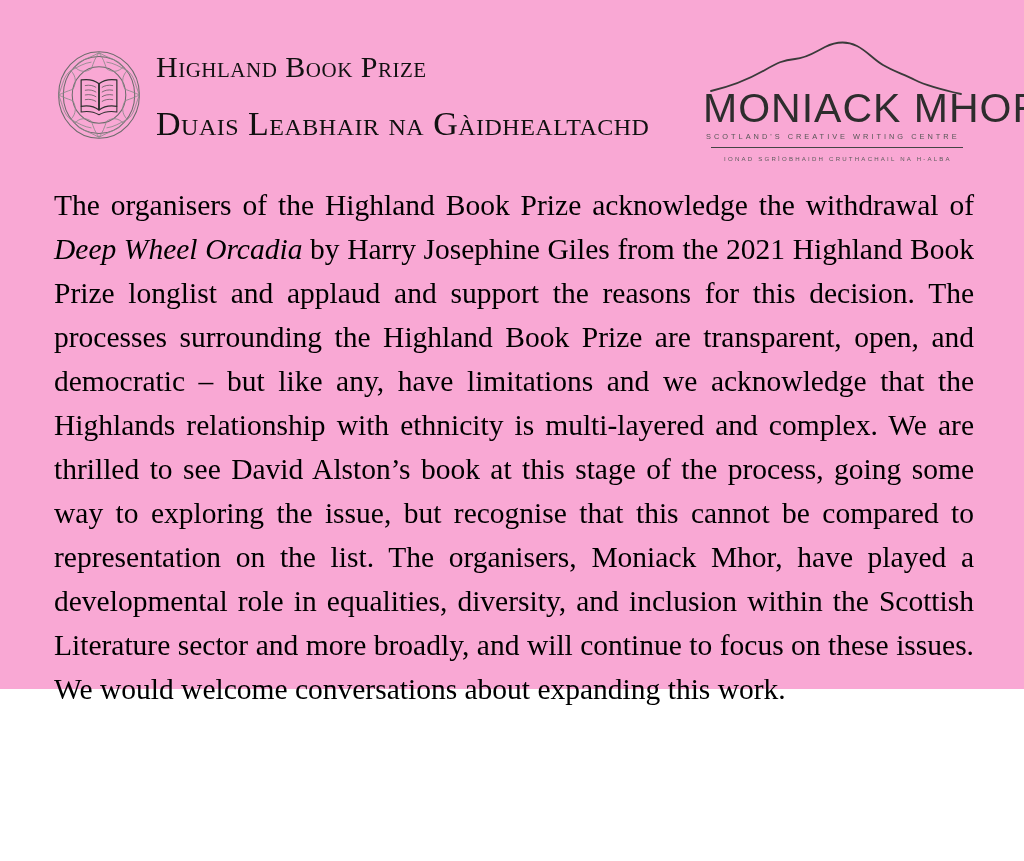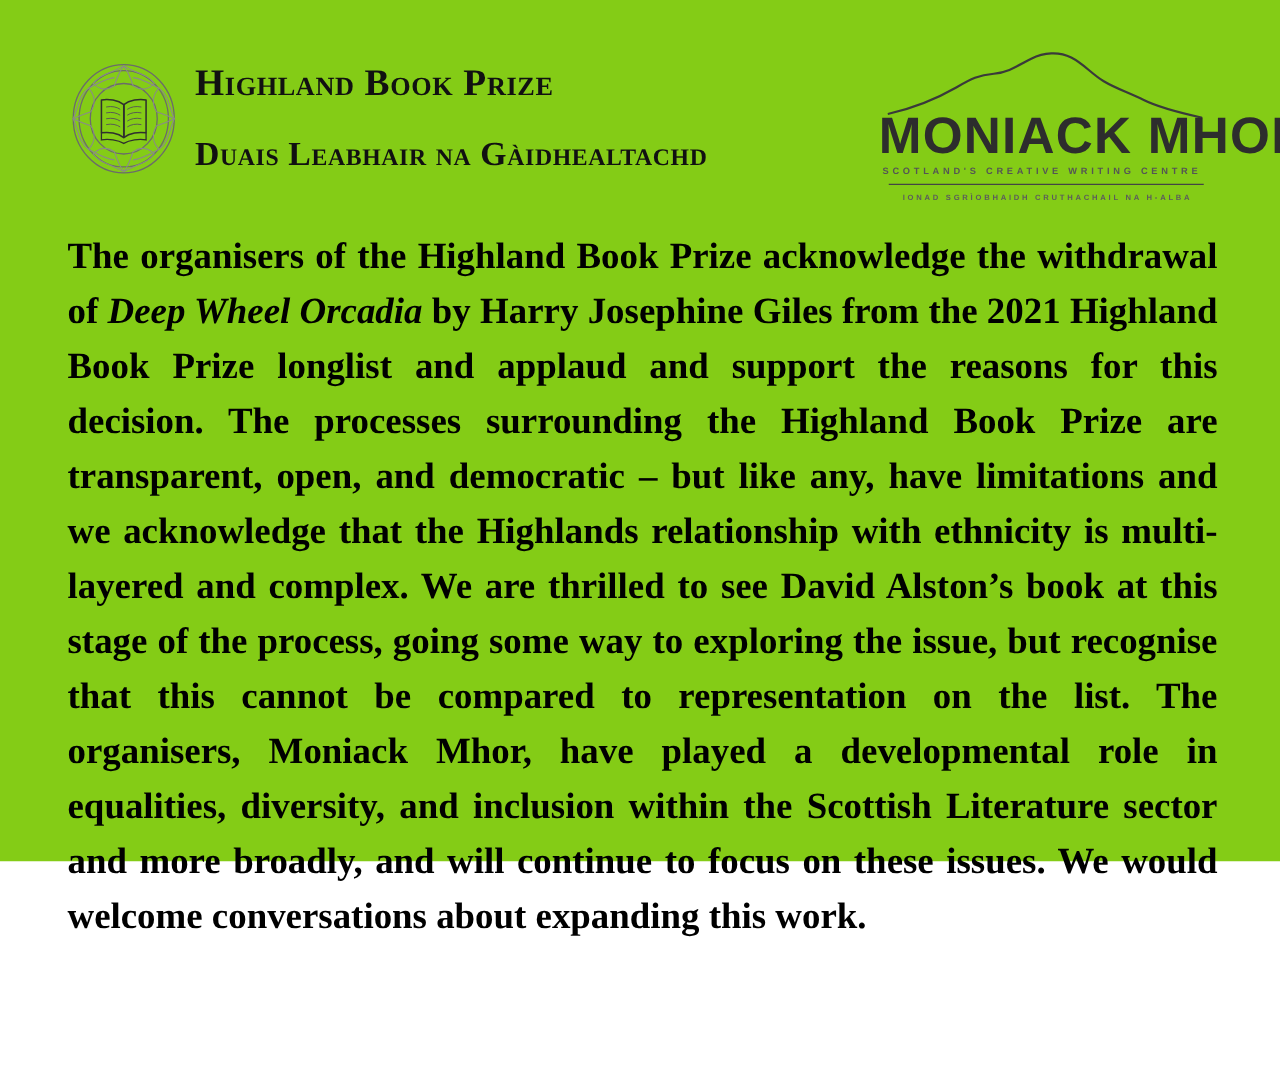--- a/index.html
+++ b/index.html
@@ -11,22 +11,21 @@
     height: 861px;
     background: #ffffff;
     font-family: "Liberation Serif", serif;
     color: #000000;
     overflow: hidden;
   }
   .page {
     position: relative;
     width: 1024px;
     height: 689px;
-    background: #84cc16;
-    font-weight: bold;
+    background: #f9a8d4;
   }
 
   
   .header {
     position: absolute;
     top: 0;
     left: 0;
     width: 1024px;
     height: 170px;
   }
@@ -55,21 +54,21 @@
     color: #111111;
     font-variant: small-caps;
     letter-spacing: 0.5px;
     white-space: nowrap;
   }
   .hbp-line1 {
     font-size: 30px;
     line-height: 33px;
   }
   .hbp-line2 {
-    font-size: 27px;
+    font-size: 34px;
     line-height: 33px;
     margin-top: 24px;
   }
 
   
   .mm-lockup {
     position: absolute;
     left: 703px;
     top: 38px;
     width: 268px;

